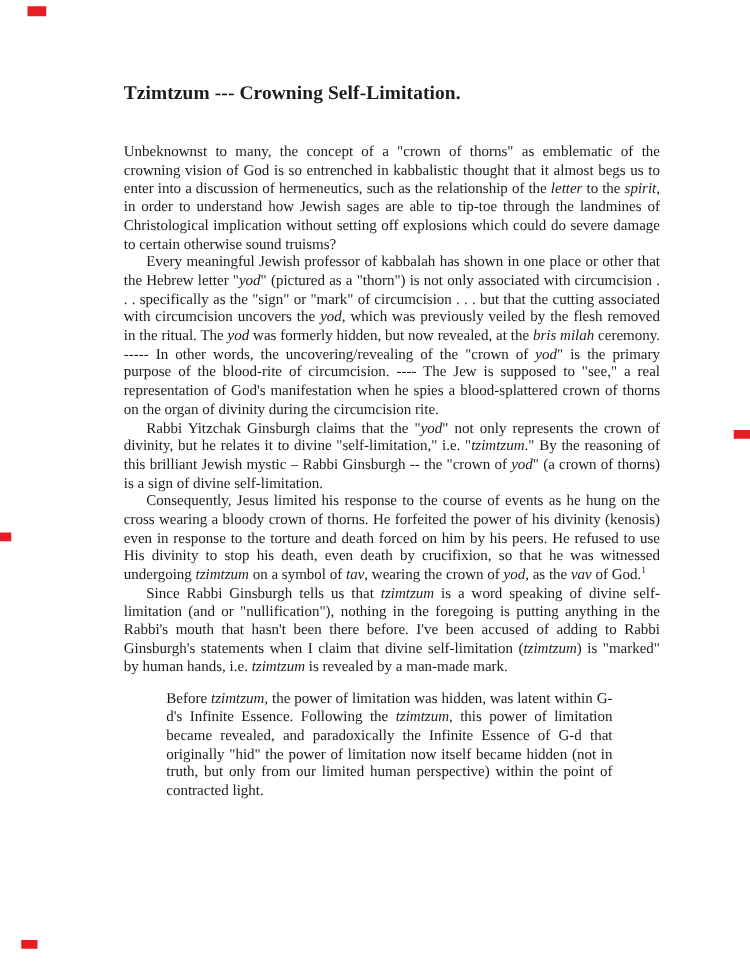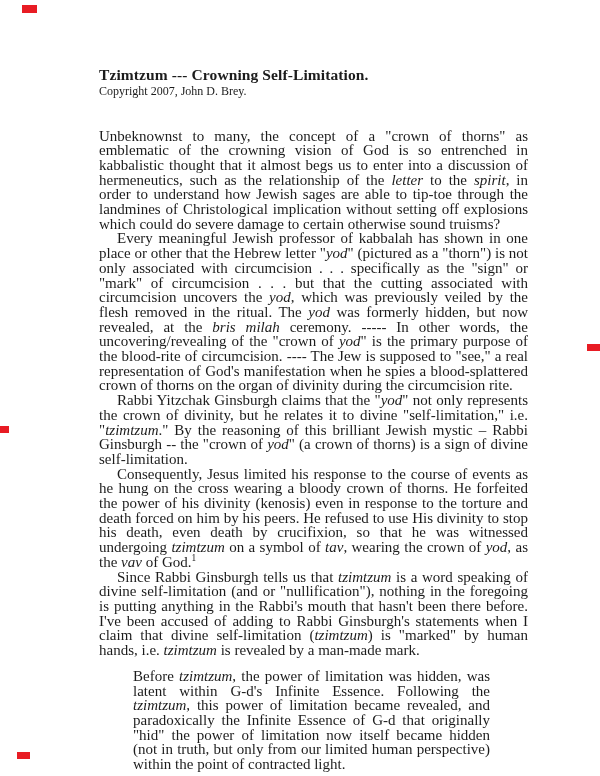--- a/index.html
+++ b/index.html
@@ -26,21 +26,21 @@
     margin: 0;
     letter-spacing: 0.1px;
   }
   .doc-email, .doc-copyright {
     font-size: 12px;
     line-height: 14.5px;
     margin: 0;
   }
   .body-text {
     margin-top: 30px;
-    font-size: 15px;
+    font-size: 12px;
     line-height: 14.7px;
     text-align: justify;
   }
   .para { margin: 0; }
   .para.indent { text-indent: 18px; }
   .quote {
     margin: 11px 38px 0 34px;
     text-align: justify;
   }
   i { font-style: italic; }
@@ -56,21 +56,20 @@
 
 <div class="page">
 
   <span class="mark mark-top-left"></span>
   <span class="mark mark-left-edge"></span>
   <span class="mark mark-right-edge"></span>
   <span class="mark mark-bottom-left"></span>
 
   <div class="content">
     <h1 class="doc-title">Tzimtzum --- Crowning Self-Limitation.</h1>
-    <p class="doc-copyright">Copyright 2007, John D. Brey.</p>
 
     <div class="body-text">
       <p class="para"><span>Unbeknownst to many, the concept of a "crown of thorns" as emblematic of the crowning vision of God is so entrenched in kabbalistic thought that it almost begs us to enter into a discussion of hermeneutics, such as the relationship of the </span><i>letter</i><span> to the </span><i>spirit</i><span>, in order to understand how Jewish sages are able to tip-toe through the landmines of Christological implication without setting off explosions which could do severe damage to certain otherwise sound truisms?</span></p>
       <p class="para indent"><span>Every meaningful Jewish professor of kabbalah has shown in one place or other that the Hebrew letter "</span><i>yod</i><span>" (pictured as a "thorn") is not only associated with circumcision . . . specifically as the "sign" or "mark" of circumcision . . . but that the cutting associated with circumcision uncovers the </span><i>yod</i><span>, which was previously veiled by the flesh removed in the ritual. The </span><i>yod</i><span> was formerly hidden, but now revealed, at the </span><i>bris milah</i><span> ceremony. ----- In other words, the uncovering/revealing of the "crown of </span><i>yod</i><span>" is the primary purpose of the blood-rite of circumcision. ---- The Jew is supposed to "see," a real representation of God's manifestation when he spies a blood-splattered crown of thorns on the organ of divinity during the circumcision rite.</span></p>
       <p class="para indent"><span>Rabbi Yitzchak Ginsburgh claims that the "</span><i>yod</i><span>" not only represents the crown of divinity, but he relates it to divine "self-limitation," i.e. "</span><i>tzimtzum</i><span>." By the reasoning of this brilliant Jewish mystic – Rabbi Ginsburgh -- the "crown of </span><i>yod</i><span>" (a crown of thorns) is a sign of divine self-limitation.</span></p>
       <p class="para indent"><span>Consequently, Jesus limited his response to the course of events as he hung on the cross wearing a bloody crown of thorns. He forfeited the power of his divinity (kenosis) even in response to the torture and death forced on him by his peers. He refused to use His divinity to stop his death, even death by crucifixion, so that he was witnessed undergoing </span><i>tzimtzum</i><span> on a symbol of </span><i>tav</i><span>, wearing the crown of </span><i>yod</i><span>, as the </span><i>vav</i><span> of God.</span><sup>1</sup></p>
       <p class="para indent"><span>Since Rabbi Ginsburgh tells us that </span><i>tzimtzum</i><span> is a word speaking of divine self-limitation (and or "nullification"), nothing in the foregoing is putting anything in the Rabbi's mouth that hasn't been there before. I've been accused of adding to Rabbi Ginsburgh's statements when I claim that divine self-limitation (</span><i>tzimtzum</i><span>) is "marked" by human hands, i.e. </span><i>tzimtzum</i><span> is revealed by a man-made mark.</span></p>
       <p class="para quote"><span>Before </span><i>tzimtzum</i><span>, the power of limitation was hidden, was latent within G-d's Infinite Essence. Following the </span><i>tzimtzum</i><span>, this power of limitation became revealed, and paradoxically the Infinite Essence of G-d that originally "hid" the power of limitation now itself became hidden (not in truth, but only from our limited human perspective) within the point of contracted light.</span></p>
     </div>
   </div>

